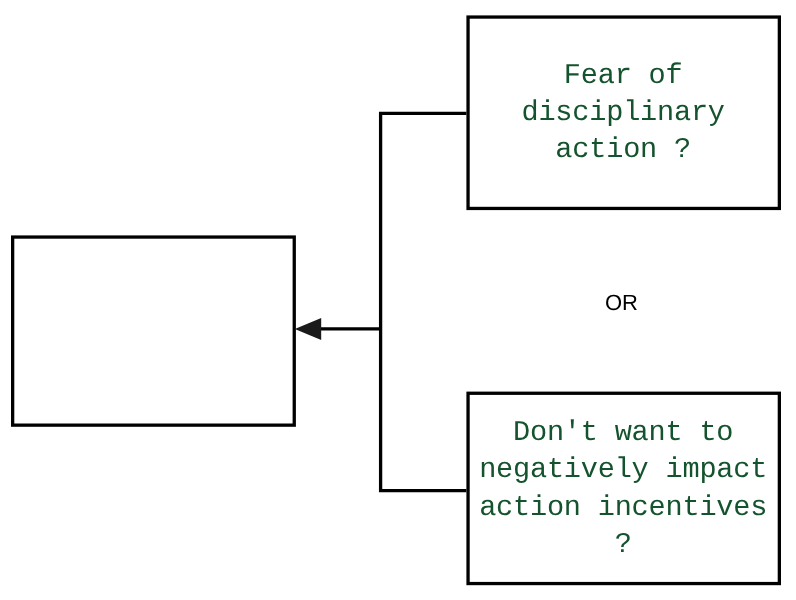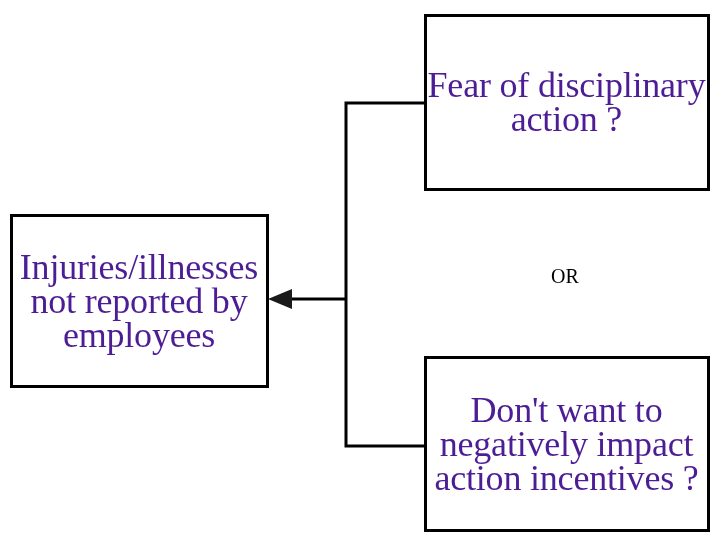--- a/index.html
+++ b/index.html
@@ -42,24 +42,24 @@
   .arrow-head {
     fill: #1a1a1a;
     stroke: none;
   }
   .node-label {
     position: absolute;
     display: flex;
     align-items: center;
     justify-content: center;
     text-align: center;
-    font-family: Liberation Serif, serif;
-    font-size: 36px;
+    font-family: Liberation Mono, monospace;
+    font-size: 26px;
     line-height: 34px;
-    color: #4c1d95;
+    color: #14532d;
     white-space: pre-line;
     letter-spacing: -0.2px;
     pointer-events: none;
   }
   #label-outcome {
     left: 12px;
     top: 216px;
     width: 254px;
     height: 169px;
   }
@@ -70,21 +70,21 @@
     height: 172px;
   }
   #label-cause-2 {
     left: 426px;
     top: 358px;
     width: 281px;
     height: 171px;
   }
   .connector-label {
     position: absolute;
-    font-family: Liberation Serif, serif;
+    font-family: Liberation Sans, sans-serif;
     font-size: 20px;
     line-height: 22px;
     color: #000000;
     text-align: center;
     white-space: nowrap;
   }
   #label-or {
     left: 525px;
     top: 265px;
     width: 80px;
@@ -106,23 +106,20 @@
     <path class="connector-line" d="M 424 103 L 346 103 L 346 299"></path>
 
     <path class="connector-line" d="M 424 446 L 346 446 L 346 299"></path>
 
     <path class="connector-line" d="M 346 299 L 290 299"></path>
 
     <polygon class="arrow-head" points="268,299 292,289 292,309"></polygon>
 
   </svg>
 
-  <div class="node-label" id="label-outcome">Injuries/illnesses
-not reported by
-employees</div>
 
   <div class="node-label" id="label-cause-1">Fear of disciplinary
 action ?</div>
 
   <div class="node-label" id="label-cause-2">Don't want to
 negatively impact
 action incentives ?</div>
 
   <div class="connector-label" id="label-or">OR</div>
 

